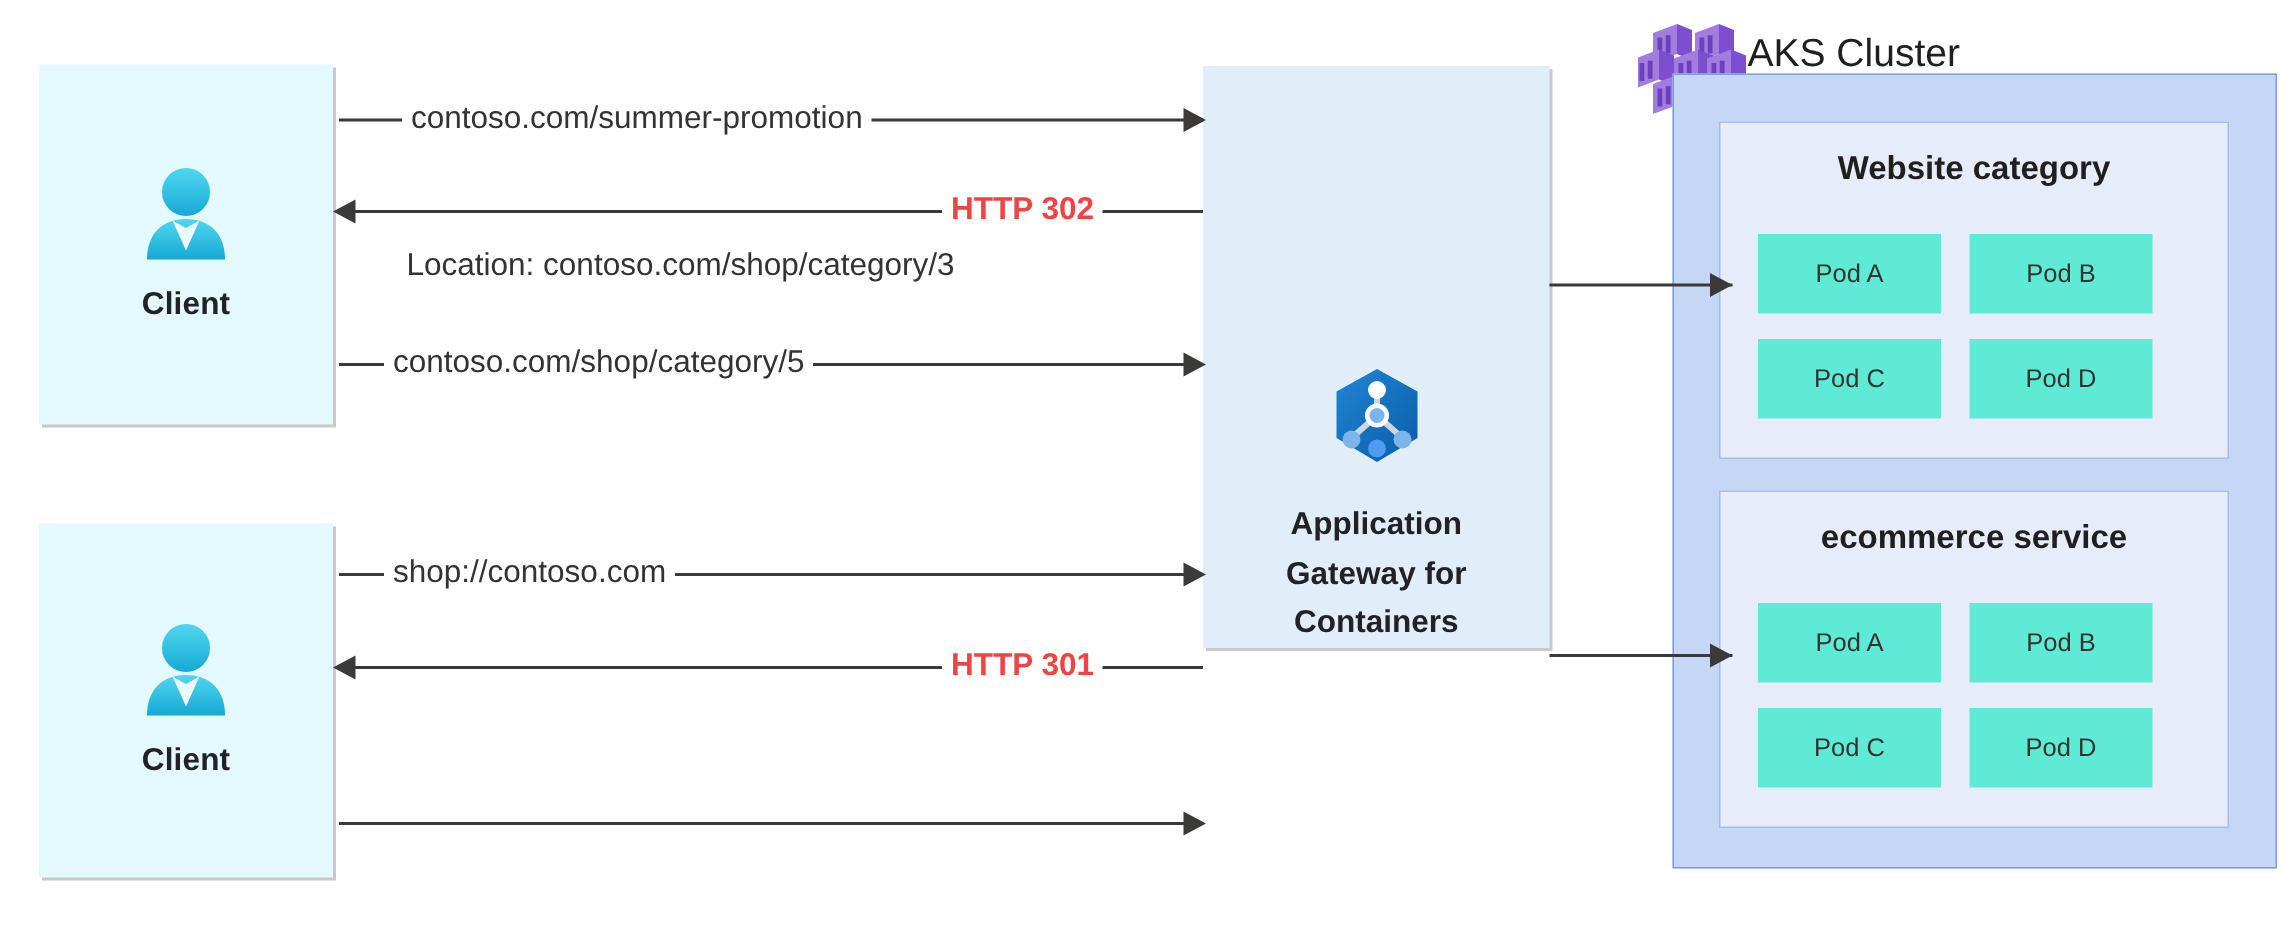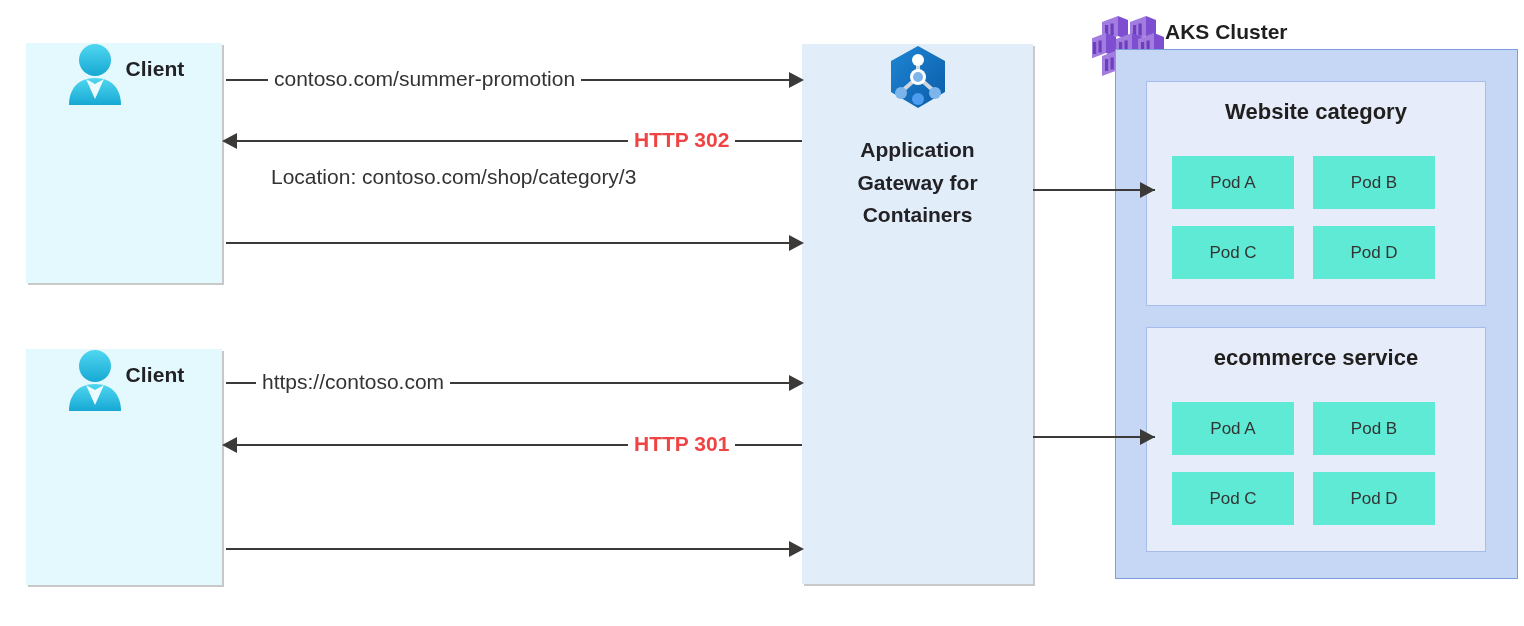--- a/index.html
+++ b/index.html
@@ -19,41 +19,43 @@
     height: 626px;
     background: #ffffff;
   }
 
   
   .client-box {
     position: absolute;
     background: #e3f9fd;
     box-shadow: 2px 2px 0 0 #c9c9c9;
     display: flex;
+    flex-direction: column;
+    align-items: center;
     justify-content: center;
   }
   .client-label {
     font-size: 21px;
     font-weight: bold;
     color: #222226;
     margin-top: 14px;
     letter-spacing: .1px;
   }
   .person-icon { width: 62px; height: 66px; display:block; }
 
   .gateway-box {
     position: absolute;
     left: 802px; top: 44px;
-    width: 231px; height: 540px;
+    width: 231px; height: 388px;
     background: #e2edfa;
     box-shadow: 2px 2px 0 0 #c9c9c9;
     display: flex;
     flex-direction: column;
     align-items: center;
-    justify-content: flex-start;
+    justify-content: flex-end;
   }
   .gw-icon { width: 66px; height: 70px; display:block; }
   .gateway-label {
     margin-top: 20px;
     font-size: 21px;
     font-weight: bold;
     color: #222226;
     text-align: center;
     line-height: 1.55;
     width: 190px;
@@ -64,22 +66,22 @@
     position: absolute;
     left: 1115px; top: 49px;
     width: 403px; height: 530px;
     background: #c6d7f5;
     border: 1px solid #7e9ddd;
     box-sizing: border-box;
   }
   .aks-title {
     position: absolute;
     left: 1165px; top: 20px;
-    font-size: 21px;
-    font-weight: bold;
+    font-size: 26px;
+    font-weight: normal;
     color: #201f1e;
     white-space: nowrap;
   }
   .aks-icon {
     position: absolute;
     left: 1092px; top: 16px;
     width: 72px; height: 62px;
   }
   .service-box {
     position: absolute;
@@ -250,24 +252,25 @@
   <div class="arrow-head-r" style="left:789px; top:72px;"></div>
   <div class="flow-label" style="left:256px; top:68px;margin-left:12px;">contoso.com/summer-promotion</div>
 
   <div class="ln" style="left:226px; top:140px; width:576px;"></div>
   <div class="arrow-head-l" style="left:222px; top:133px;"></div>
   <div class="flow-label bold" style="left:628px; top:129px;">HTTP 302</div>
   <div class="sub-label" style="left:271px; top:165px;">Location: contoso.com/shop/category/3</div>
 
   <div class="ln" style="left:226px; top:242px; width:576px;"></div>
   <div class="arrow-head-r" style="left:789px; top:235px;"></div>
+  <div class="flow-label" style="left:256px; top:231px;">contoso.com/shop/category/5</div>
 
   <div class="ln" style="left:226px; top:382px; width:576px;"></div>
   <div class="arrow-head-r" style="left:789px; top:375px;"></div>
-  <div class="flow-label" style="left:256px; top:371px;">https://contoso.com</div>
+  <div class="flow-label" style="left:256px; top:371px;">shop://contoso.com</div>
 
   <div class="ln" style="left:226px; top:444px; width:576px;"></div>
   <div class="arrow-head-l" style="left:222px; top:437px;"></div>
   <div class="flow-label bold" style="left:628px; top:433px;">HTTP 301</div>
 
   <div class="ln" style="left:226px; top:548px; width:576px;"></div>
   <div class="arrow-head-r" style="left:789px; top:541px;"></div>
 
   <div class="ln" style="left:1033px; top:189px; width:122px;"></div>
   <div class="arrow-head-r" style="left:1140px; top:182px;"></div>

